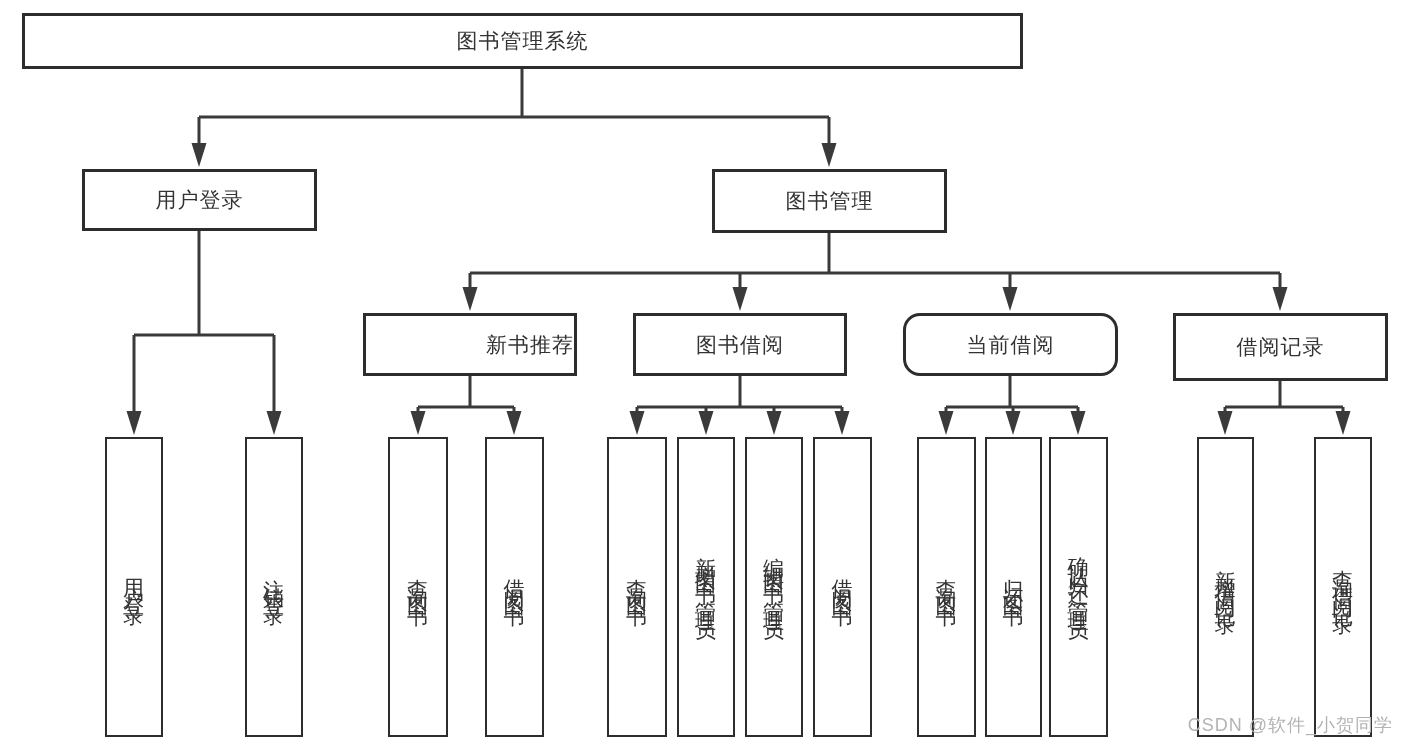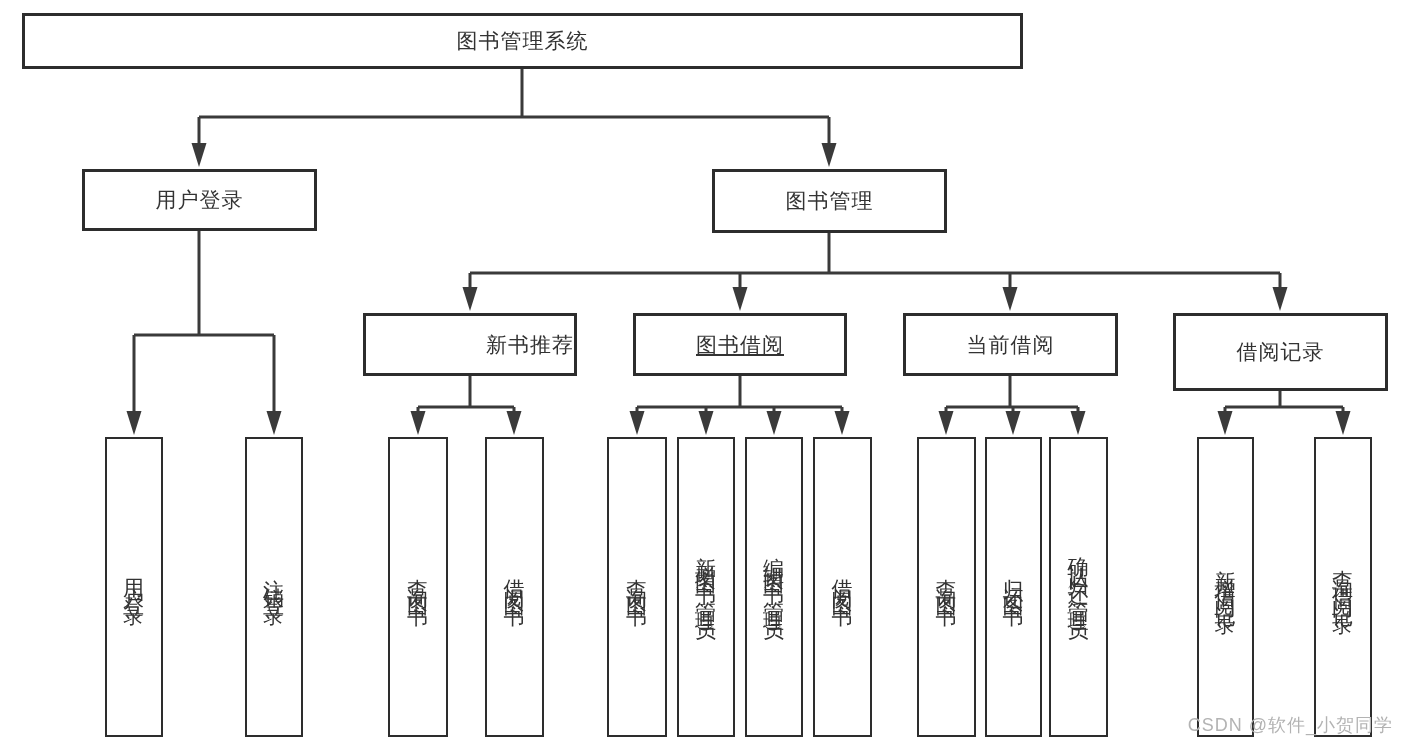--- a/index.html
+++ b/index.html
@@ -104,27 +104,27 @@
   <div class="node" style="left:82px; top:169px; width:235px; height:62px;">
     <span>用户登录</span>
   </div>
   <div class="node" style="left:712px; top:169px; width:235px; height:64px;">
     <span>图书管理</span>
   </div>
 
   <div class="node" style="left:363px; top:313px; width:214px; height:63px;justify-content:flex-end;">
     <span>新书推荐</span>
   </div>
-  <div class="node" style="left:633px; top:313px; width:214px; height:63px;text-decoration:underline;">
+  <div class="node" style="left:633px; top:313px; width:214px; height:63px;">
     <span>图书借阅</span>
   </div>
-  <div class="node" style="left:903px; top:313px; width:215px; height:63px;">
+  <div class="node" style="left:903px; top:313px; width:215px; height:63px;border-radius:17px;">
     <span>当前借阅</span>
   </div>
-  <div class="node" style="left:1173px; top:313px; width:215px; height:78px;">
+  <div class="node" style="left:1173px; top:313px; width:215px; height:68px;">
     <span>借阅记录</span>
   </div>
 
   <div class="node leaf" style="left:105px; top:437px; width:58px; height:300px;">
     <span class="vlabel">用户登录</span>
   </div>
   <div class="node leaf" style="left:245px; top:437px; width:58px; height:300px;">
     <span class="vlabel">注销登录</span>
   </div>
 

